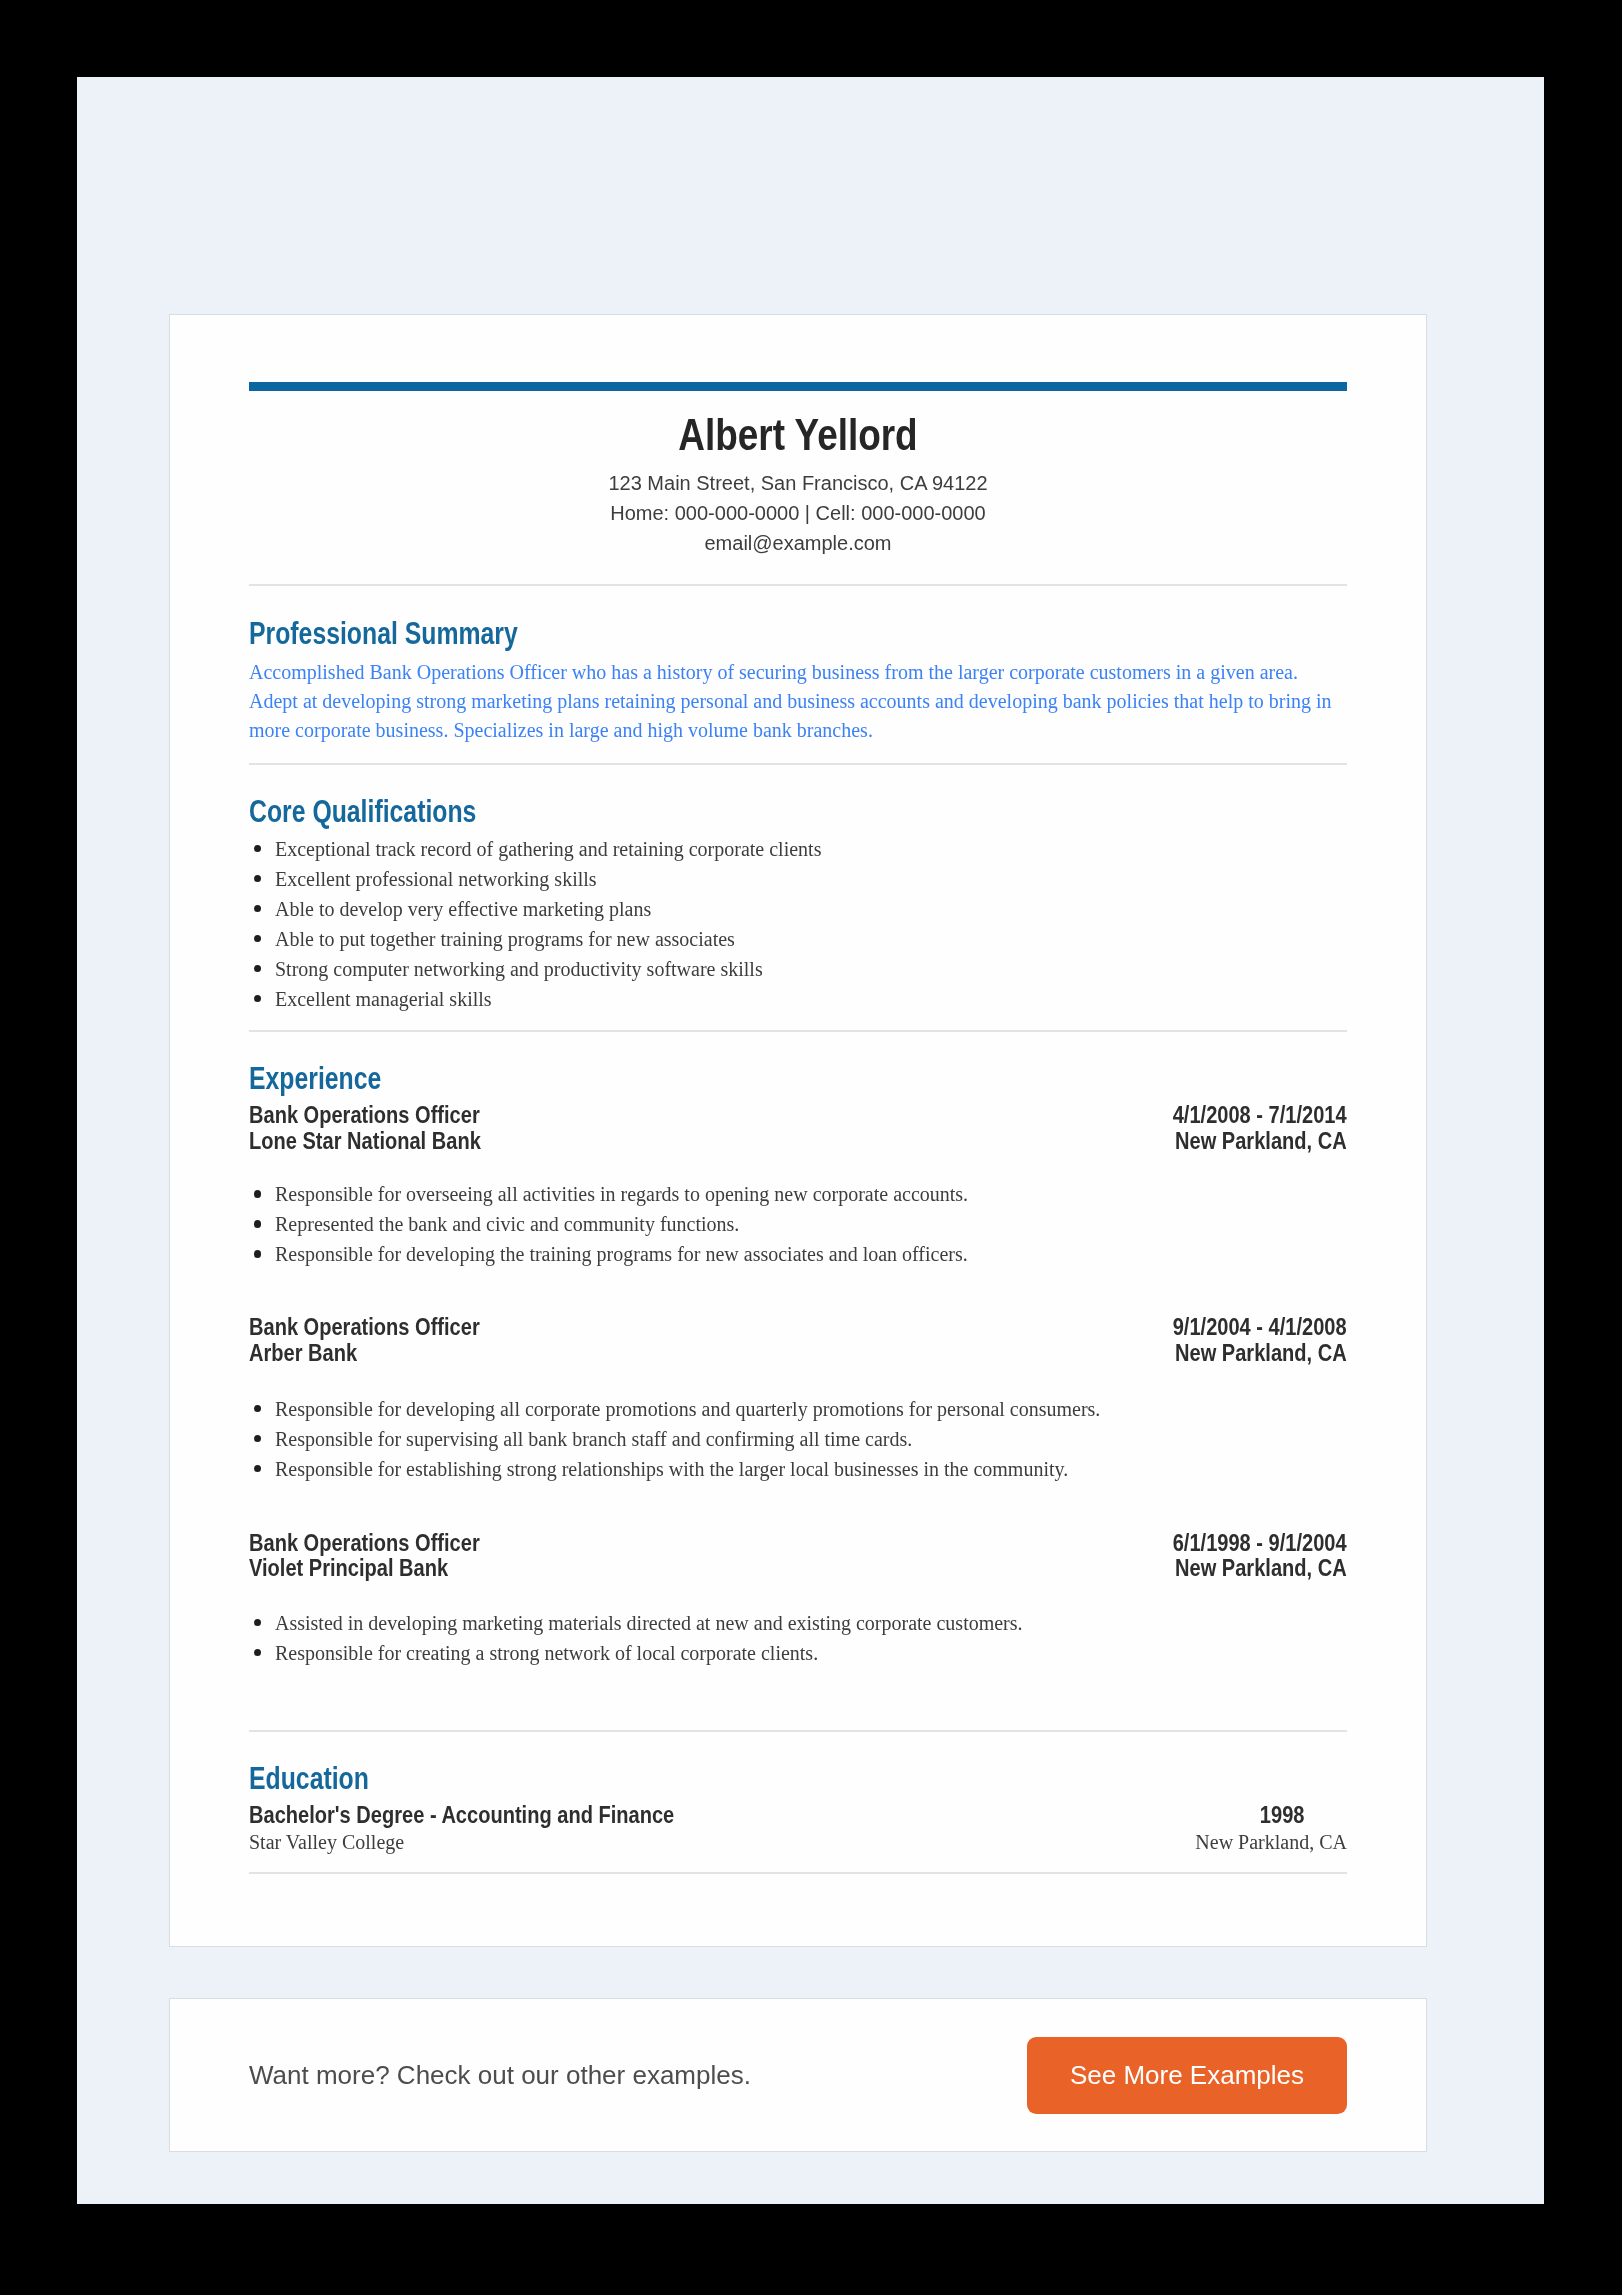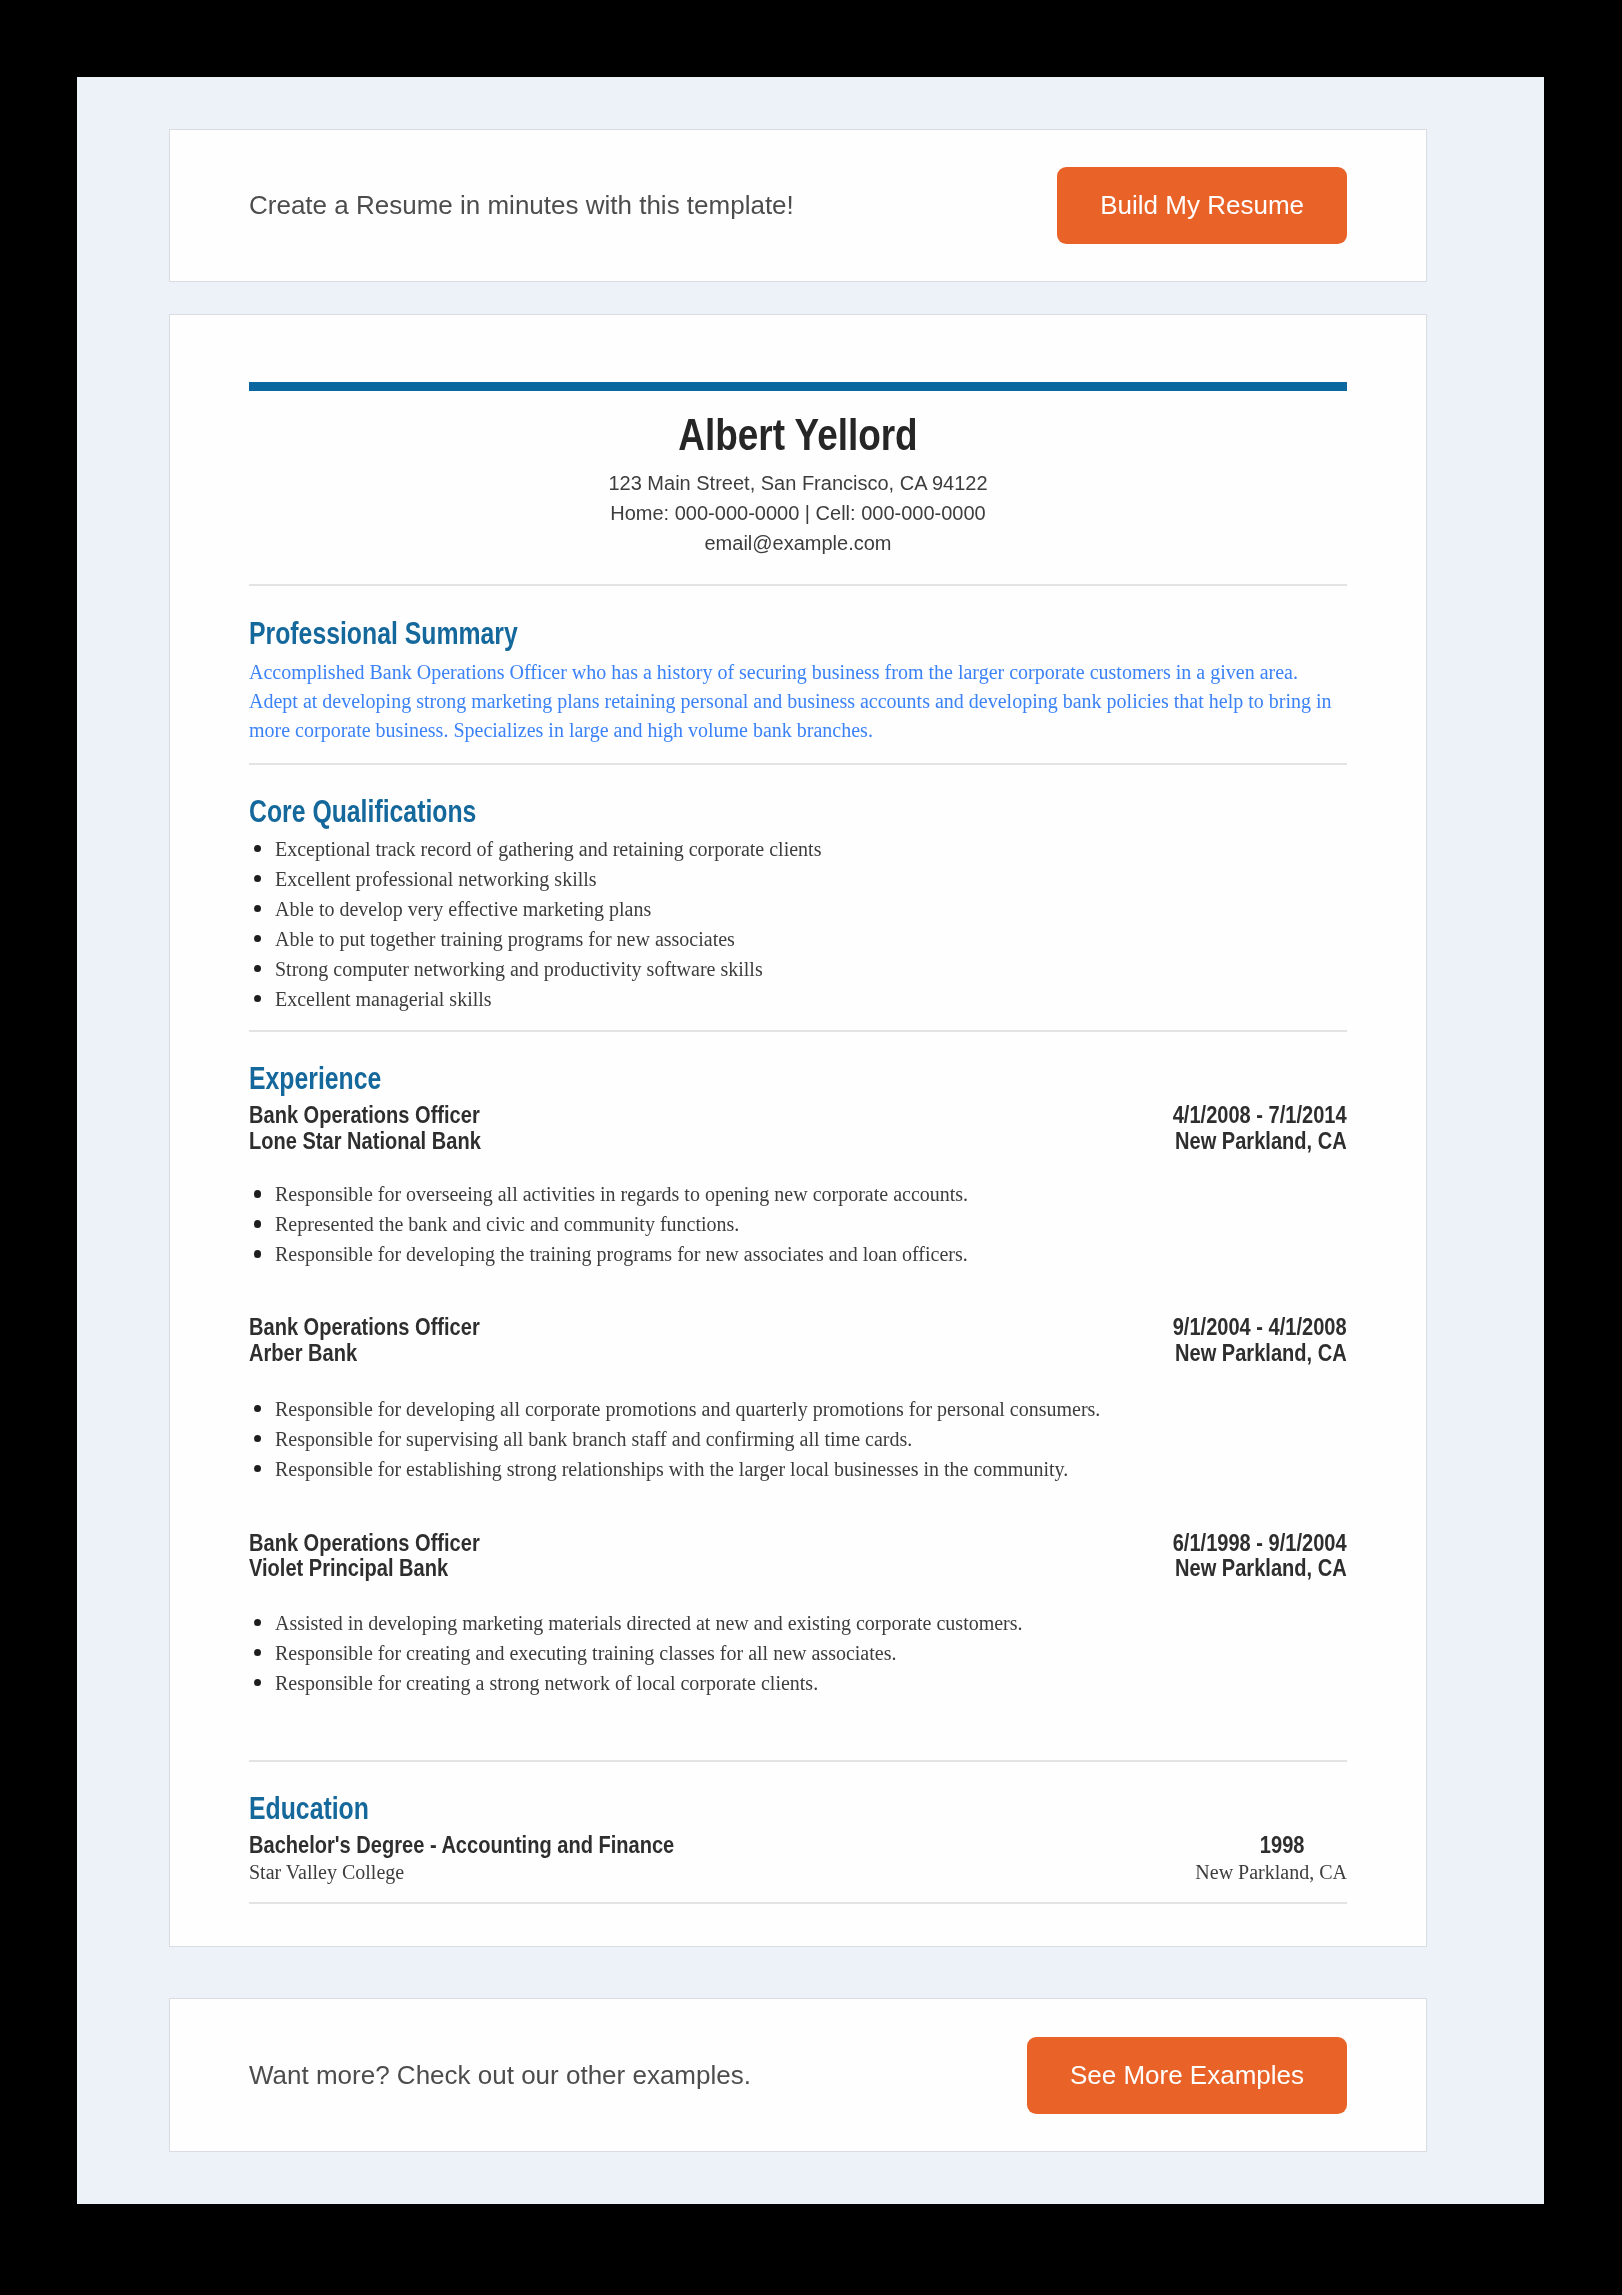--- a/index.html
+++ b/index.html
@@ -70,24 +70,20 @@
   .edu-right { text-align:center; }
   .edu-year { font-size:23.6px; line-height:26px; font-weight:bold; color:#2e2e2e;
               transform:scaleX(0.85); transform-origin:right center; }
   .edu-location { font-size:20px; line-height:29px; font-family:"Liberation Serif",serif; color:#3d3d3d; }
 </style>
 </head>
 <body>
 
 <div class="stage">
 
-  <div class="card card-top-banner banner">
-    <div class="banner-msg">Create a Resume in minutes with this template!</div>
-    <button class="cta">Build My Resume</button>
-  </div>
 
   <div class="card card-resume">
     <div class="resume-inner">
 
       <div class="accent-bar"></div>
 
       <div class="name">Albert Yellord</div>
 
       <div class="contact">
         <div class="contact-line">123 Main Street, San Francisco, CA 94122</div>
@@ -153,21 +149,20 @@
           <div>Bank Operations Officer</div>
           <div>Violet Principal Bank</div>
         </div>
         <div class="job-meta-block">
           <div>6/1/1998 - 9/1/2004</div>
           <div>New Parkland, CA</div>
         </div>
       </div>
       <ul class="bullets job-bullets b3">
         <li>Assisted in developing marketing materials directed at new and existing corporate customers.</li>
-        <li>Responsible for creating and executing training classes for all new associates.</li>
         <li>Responsible for creating a strong network of local corporate clients.</li>
       </ul>
 
       <hr class="divider d4">
 
       <h2 class="section-heading">Education</h2>
       <div class="edu-row">
         <div>
           <div class="edu-degree">Bachelor's Degree - Accounting and Finance</div>
           <div class="edu-school">Star Valley College</div>

